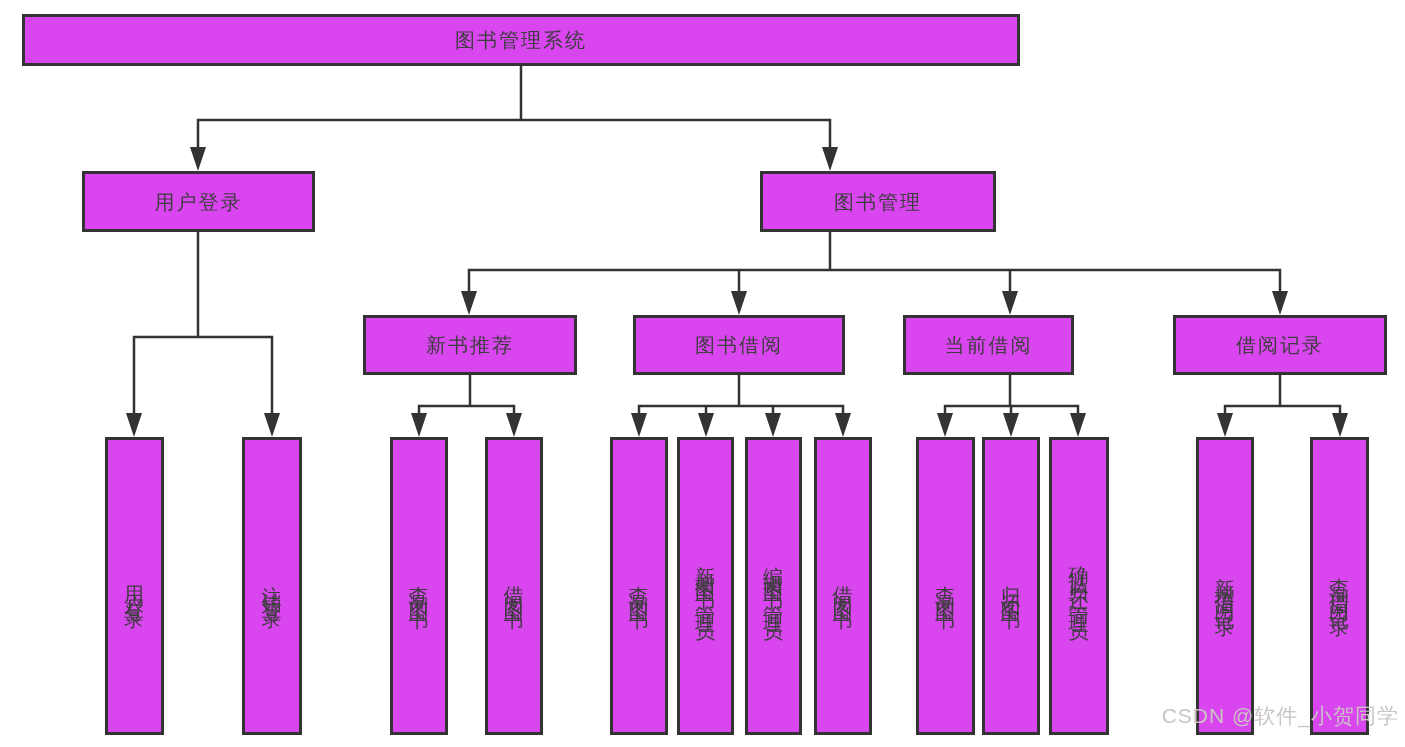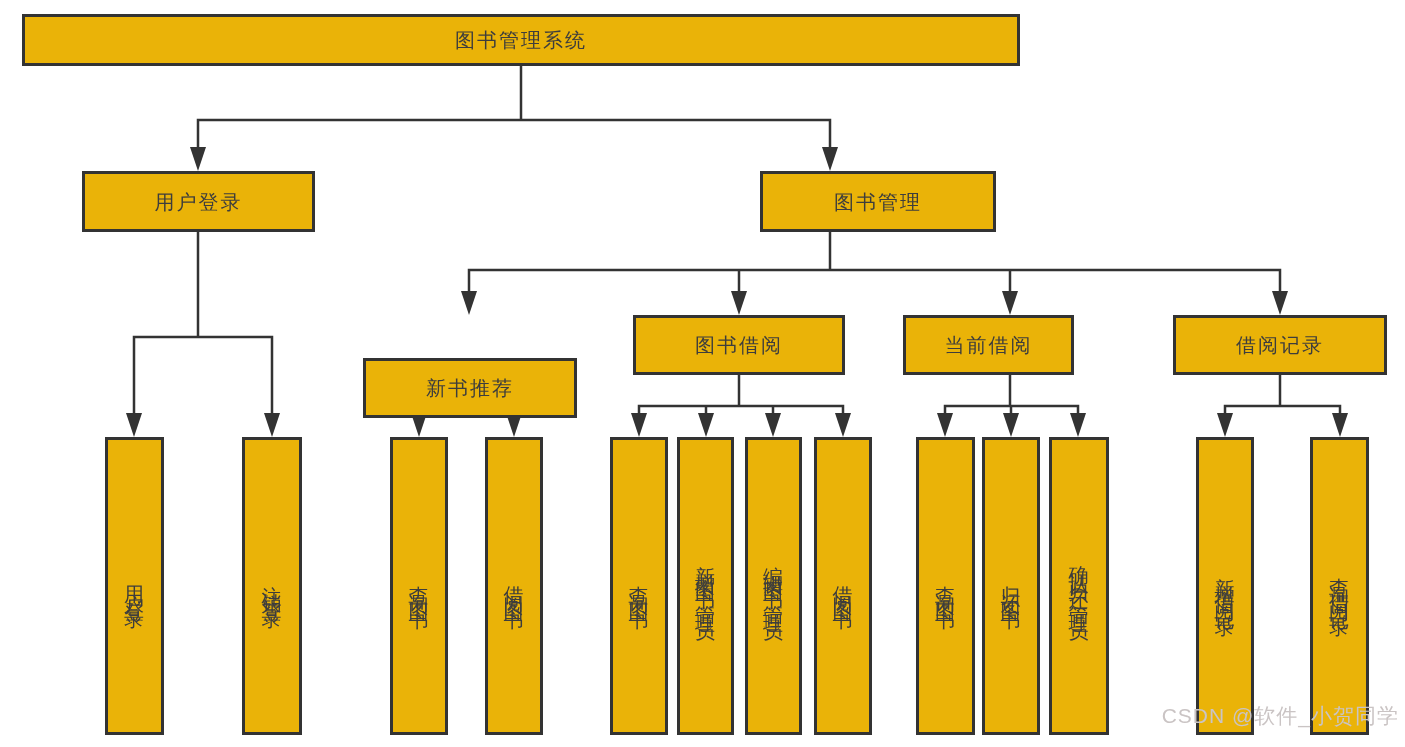--- a/index.html
+++ b/index.html
@@ -13,42 +13,42 @@
   }
   .wires {
     position: absolute;
     left: 0; top: 0;
     z-index: 1;
   }
   .node {
     position: absolute;
     box-sizing: border-box;
     border: 3px solid #333333;
-    background: #eab308;
+    background: #d946ef;
     color: #3d3d3d;
     display: flex;
     align-items: center;
     justify-content: center;
     font-size: 20px;
     letter-spacing: 2px;
     z-index: 2;
     text-align: center;
     line-height: 1;
   }
   .leaf {
     writing-mode: vertical-rl;
     text-orientation: mixed;
     letter-spacing: 8px;
     font-size: 20px;
   }
   
   #n-root           { left: 22px;   top: 14px;  width: 998px; height: 52px; }
   #n-user-login     { left: 82px;   top: 171px; width: 233px; height: 61px; }
   #n-book-mgmt      { left: 712px;  top: 171px; width: 236px; height: 61px; margin-left: 48px; }
-  #n-new-book-rec   { left: 363px;  top: 315px; width: 214px; height: 60px; margin-top: 43px; }
+  #n-new-book-rec   { left: 363px;  top: 315px; width: 214px; height: 60px; }
   #n-book-borrow    { left: 633px;  top: 315px; width: 212px; height: 60px; text-align: center; }
   #n-current-borrow { left: 903px;  top: 315px; width: 171px; height: 60px; }
   #n-borrow-records { left: 1173px; top: 315px; width: 214px; height: 60px; }
   #l-user-login     { left: 105px;  top: 437px; width: 59px;  height: 298px; }
   #l-logout         { left: 242px;  top: 437px; width: 60px;  height: 298px; }
   #l-nb-query       { left: 390px;  top: 437px; width: 58px;  height: 298px; }
   #l-nb-borrow      { left: 485px;  top: 437px; width: 58px;  height: 298px; }
   #l-bb-query       { left: 610px;  top: 437px; width: 58px;  height: 298px; }
   #l-bb-add         { left: 677px;  top: 437px; width: 57px;  height: 298px; }
   #l-bb-edit        { left: 745px;  top: 437px; width: 57px;  height: 298px; }

